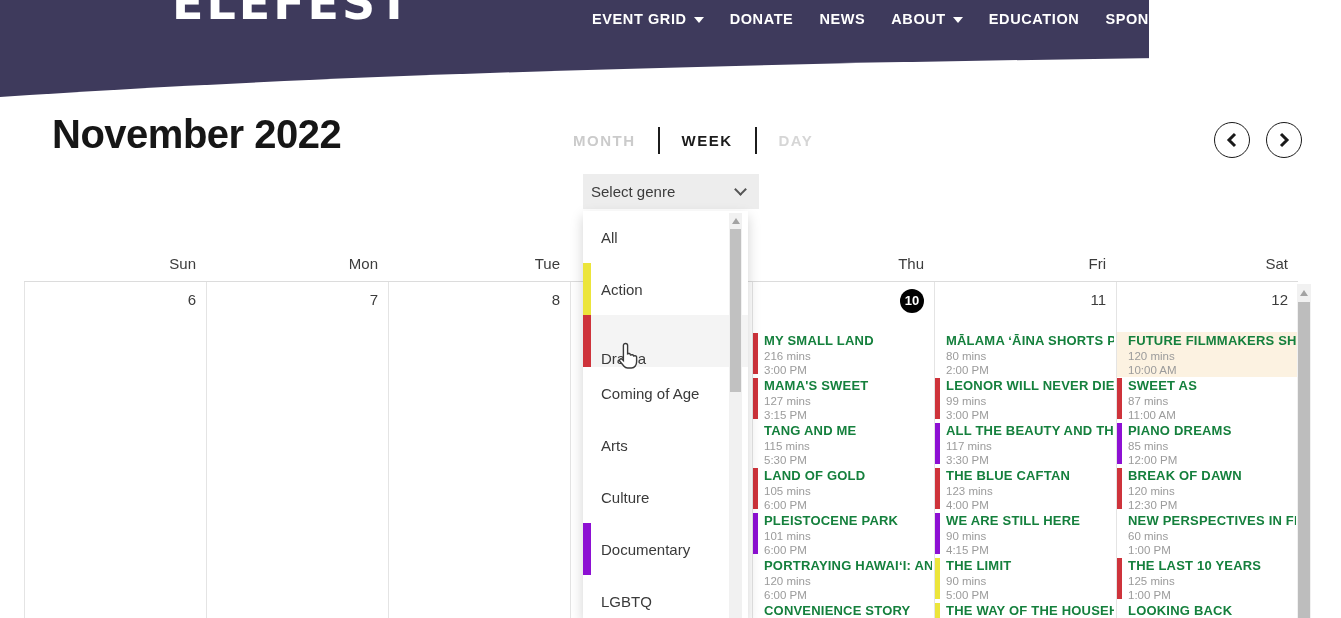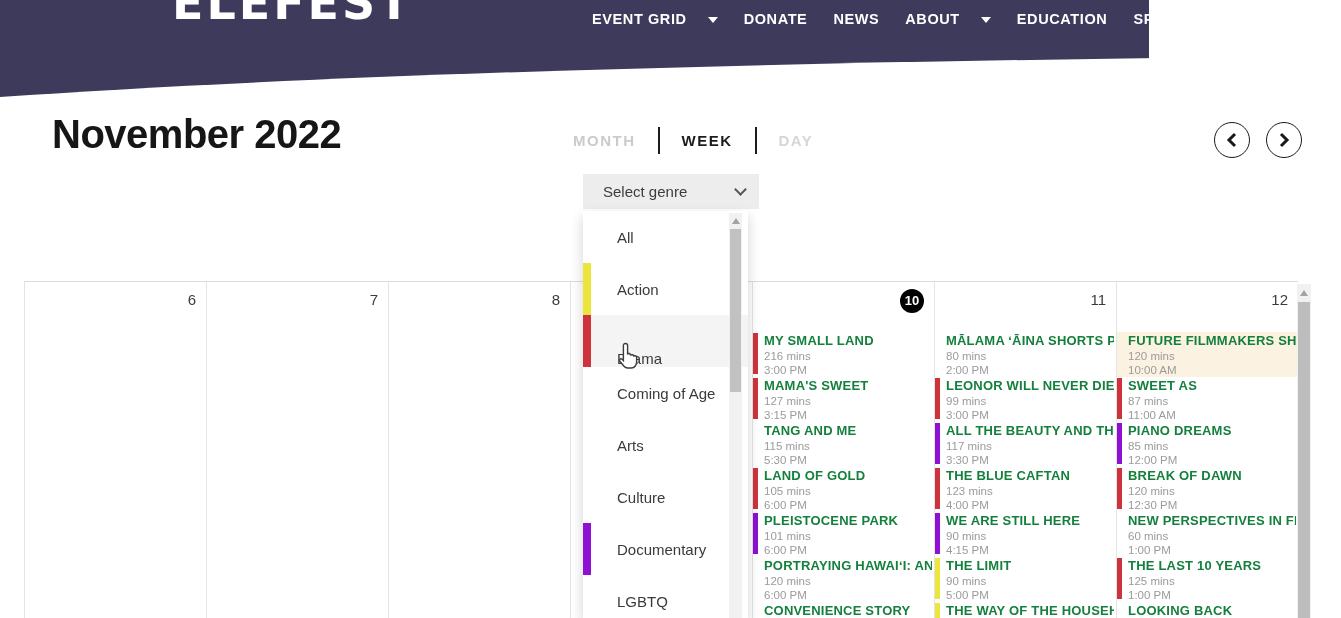--- a/index.html
+++ b/index.html
@@ -7,21 +7,21 @@
     font-family:"Liberation Sans", sans-serif; }
   .stage { position:relative; width:1341px; height:618px; overflow:hidden; }
 
   
   .header { position:absolute; left:0; top:0; width:1149px; height:100px; background:#3e3a5c; }
   .header-curve { position:absolute; left:0; top:0; width:1341px; height:100px; display:block; }
   .logo { position:absolute; left:172px; top:-24px; color:#fff; font-size:46px; font-weight:900;
     letter-spacing:3px; font-family:"DejaVu Sans", sans-serif; }
   .nav { position:absolute; left:592px; top:11px; display:flex; align-items:center; gap:26px; }
   .nav-item { color:#fff; font-size:14.5px; font-weight:600; letter-spacing:.6px; display:flex;
-    align-items:center; gap:21px; cursor:pointer; white-space:nowrap; }
+    align-items:center; gap:7px; cursor:pointer; white-space:nowrap; }
   .caret { width:0; height:0; border-left:5px solid transparent; border-right:5px solid transparent;
     border-top:6px solid #fff; display:inline-block; margin-top:2px; }
 
   
   .page-title { position:absolute; left:52px; top:112px; font-size:40px; font-weight:800;
     color:#161616; letter-spacing:-.5px; }
   .view-toggle { position:absolute; left:573px; top:127px; display:flex; align-items:center; gap:22px; }
   .view-item { font-size:15px; font-weight:700; letter-spacing:1.5px; color:#cbcbcb; cursor:pointer; }
   .view-item.active { color:#1c1c1c; }
   .view-item.day { color:#d6d6d6; }
@@ -50,27 +50,27 @@
   .event-sub { font-size:11.5px; color:#9b9b9b; line-height:14px; white-space:nowrap; }
 
   
   .v-scroll { position:absolute; left:1297px; top:284px; width:14px; height:334px; background:#f1f1f1; }
   .v-scroll .up { position:absolute; left:3px; top:6px; width:0; height:0;
     border-left:4px solid transparent; border-right:4px solid transparent; border-bottom:6px solid #a3a3a3; }
   .v-scroll .thumb { position:absolute; left:1px; top:18px; width:12px; height:316px; background:#bdbdbd; }
 
   
   .genre-btn { position:absolute; left:583px; top:174px; width:176px; height:35px; background:#ededed;
-    display:flex; align-items:center; justify-content:space-between; padding:0 14px 0 20px;
+    display:flex; align-items:center; justify-content:space-between; padding:0 14px 0 8px;
     font-size:15px; color:#3c3c3c; cursor:pointer; z-index:5; }
   .genre-chevron { width:9px; height:9px; border-right:2px solid #555; border-bottom:2px solid #555;
     transform:rotate(45deg); margin-top:-4px; }
   .genre-panel { position:absolute; left:583px; top:211px; width:165px; height:407px; background:#fff;
     box-shadow:0 5px 12px rgba(0,0,0,.18); z-index:6; overflow:hidden; }
-  .genre-item { position:relative; height:52px; display:flex; align-items:center; padding-left:34px;
+  .genre-item { position:relative; height:52px; display:flex; align-items:center; padding-left:18px;
     font-size:15px; color:#3a3a3a; cursor:pointer; }
   .genre-item.hovered { background:#f4f4f4;align-items:flex-end; }
   .genre-bar { position:absolute; left:0; top:0; bottom:0; width:8px; }
   .panel-scroll { position:absolute; right:6px; top:2px; width:13px; height:405px; background:#f1f1f1; }
   .panel-scroll .up { position:absolute; left:2.5px; top:5px; width:0; height:0;
     border-left:4px solid transparent; border-right:4px solid transparent; border-bottom:6px solid #a3a3a3; }
   .panel-scroll .thumb { position:absolute; left:1px; top:16px; width:11px; height:163px; background:#c1c1c1; }
 
   .cursor { position:absolute; left:617px; top:342px; z-index:9; }
 </style>
@@ -125,20 +125,29 @@
         <polyline points="10,2 4,8 10,14" fill="none" stroke="#1a1a1a" stroke-width="3"></polyline>
       </svg>
     </div>
     <div class="arrow-btn">
       <svg width="14" height="16" viewBox="0 0 14 16">
         <polyline points="4,2 10,8 4,14" fill="none" stroke="#1a1a1a" stroke-width="3"></polyline>
       </svg>
     </div>
   </div>
 
+  <div class="dow-row">
+    <div class="dow-cell">Sun</div>
+    <div class="dow-cell">Mon</div>
+    <div class="dow-cell">Tue</div>
+    <div class="dow-cell">Wed</div>
+    <div class="dow-cell">Thu</div>
+    <div class="dow-cell">Fri</div>
+    <div class="dow-cell">Sat</div>
+  </div>
 
   <div class="grid">
     <div class="col">
       <div class="daynum">6</div>
     </div>
     <div class="col">
       <div class="daynum">7</div>
     </div>
     <div class="col">
       <div class="daynum">8</div>

